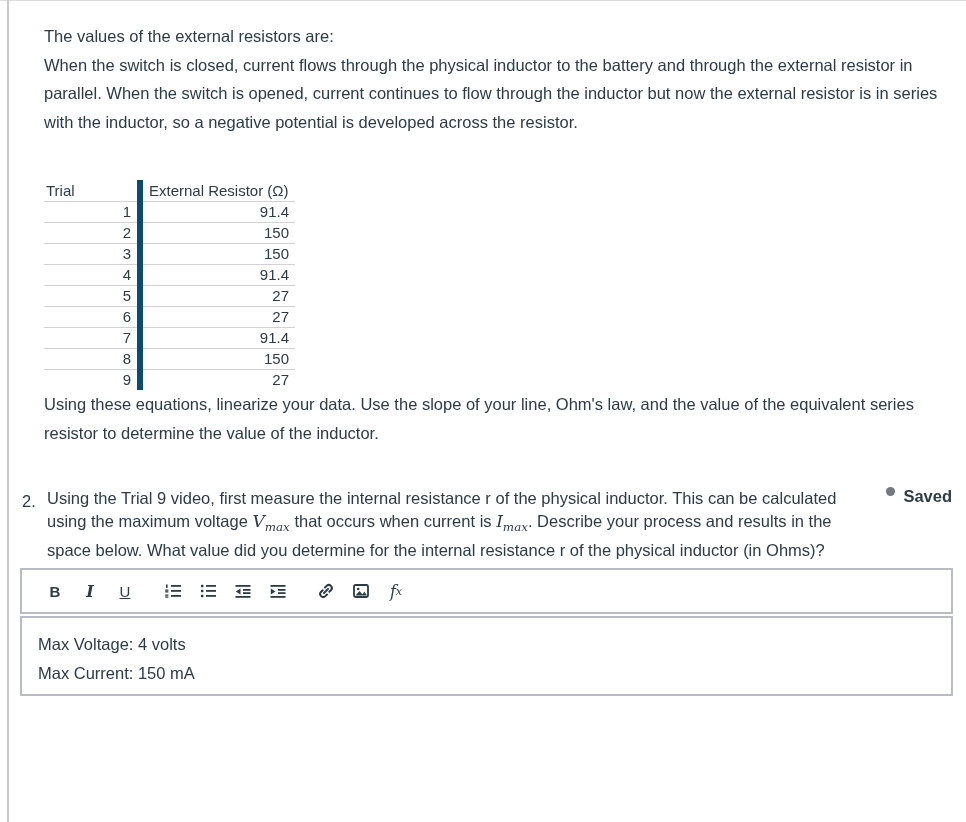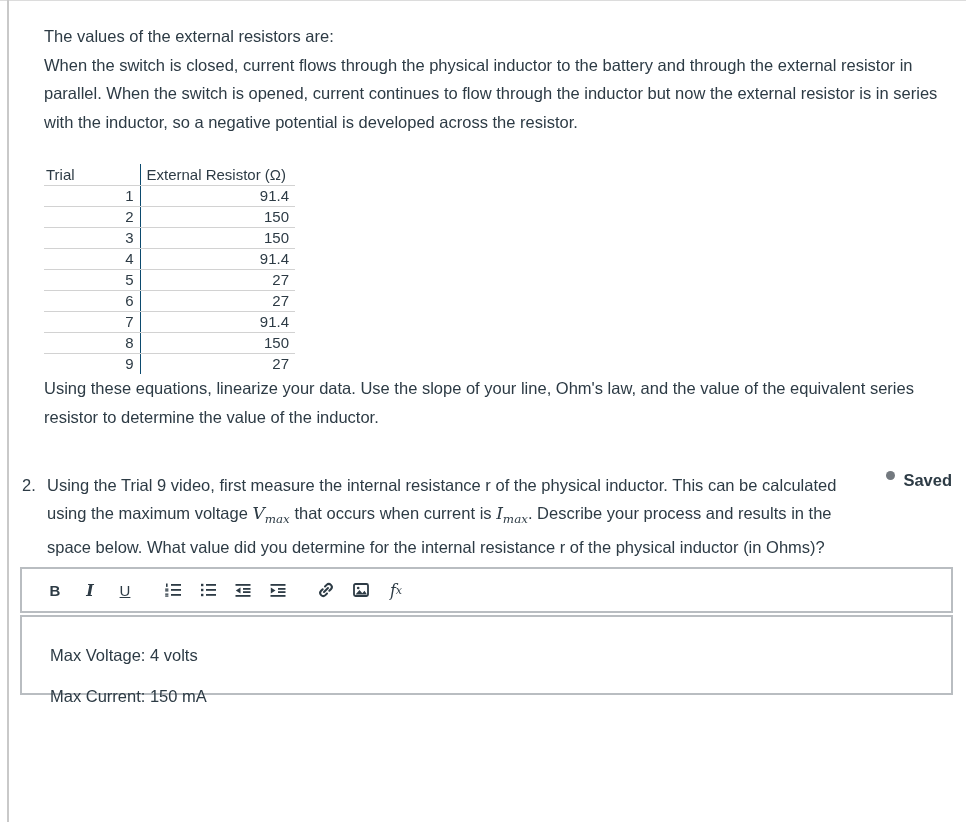--- a/index.html
+++ b/index.html
@@ -20,57 +20,57 @@
   p.body-text {
     font-size: 16.5px;
     line-height: 28.5px;
     max-width: 916px;
     margin: 0;
   }
   .resistor-intro { margin-top: 28px; }
 
   
   table.resistor-table {
-    margin-top: 28px;
+    margin-top: 44px;
     border-collapse: collapse;
     font-size: 15px;
     color: #2d3b45;
   }
   .resistor-table th, .resistor-table td {
     font-weight: normal;
     height: 21px;
     padding: 0 6px 0 2px;
   }
   .resistor-table th { text-align: left; }
   .resistor-table td { text-align: right; }
   .resistor-table .col-trial { width: 96px; }
   .resistor-table .col-resistor { width: 155px; }
   .resistor-table thead th,
   .resistor-table tbody td { border-bottom: 1px solid #d2d2d2; }
   .resistor-table th:last-child,
-  .resistor-table td:last-child { border-left: 1px solid #0c4a6e; padding-left: 6px; }
+  .resistor-table td:last-child { border-left: 6px solid #0c4a6e; padding-left: 6px; }
   .resistor-table tbody tr:last-child td { border-bottom: none; }
 
   .linearize { margin-top: 62px; }
 
   
   .question-row {
     display: flex;
     align-items: flex-start;
     margin: 40px 2px 0 -22px; 
   }
   .q-number {
     width: 25px;
     flex: 0 0 25px;
     font-size: 16.5px;
     line-height: 28px;
   }
   .q-text {
     font-size: 16.5px;
-    line-height: 28px;
+    line-height: 23px;
     width: 795px;
   }
   .math {
     font-family: "DejaVu Serif", serif;
     font-style: italic;
     font-size: 17px;
   }
   .math sub { font-size: 0.7em; font-style: italic; }
 
   .saved-badge {
@@ -115,21 +115,21 @@
 
   .editor-body {
     border: 2px solid #b9bdc1;
     margin-top: 2px;
     height: 80px;
     padding: 12px 16px 0;
     font-size: 16.5px;
     line-height: 29px;
     background: #fff;
   }
-  .editor-line { margin: 12px; }
+  .editor-line { margin: 0; }
 </style>
 </head>
 <body>
 
 <div class="top-rule"></div>
 <div class="left-rule"></div>
 
 <div class="content">
 
   <p class="body-text resistor-intro">The values of the external resistors are:</p>

